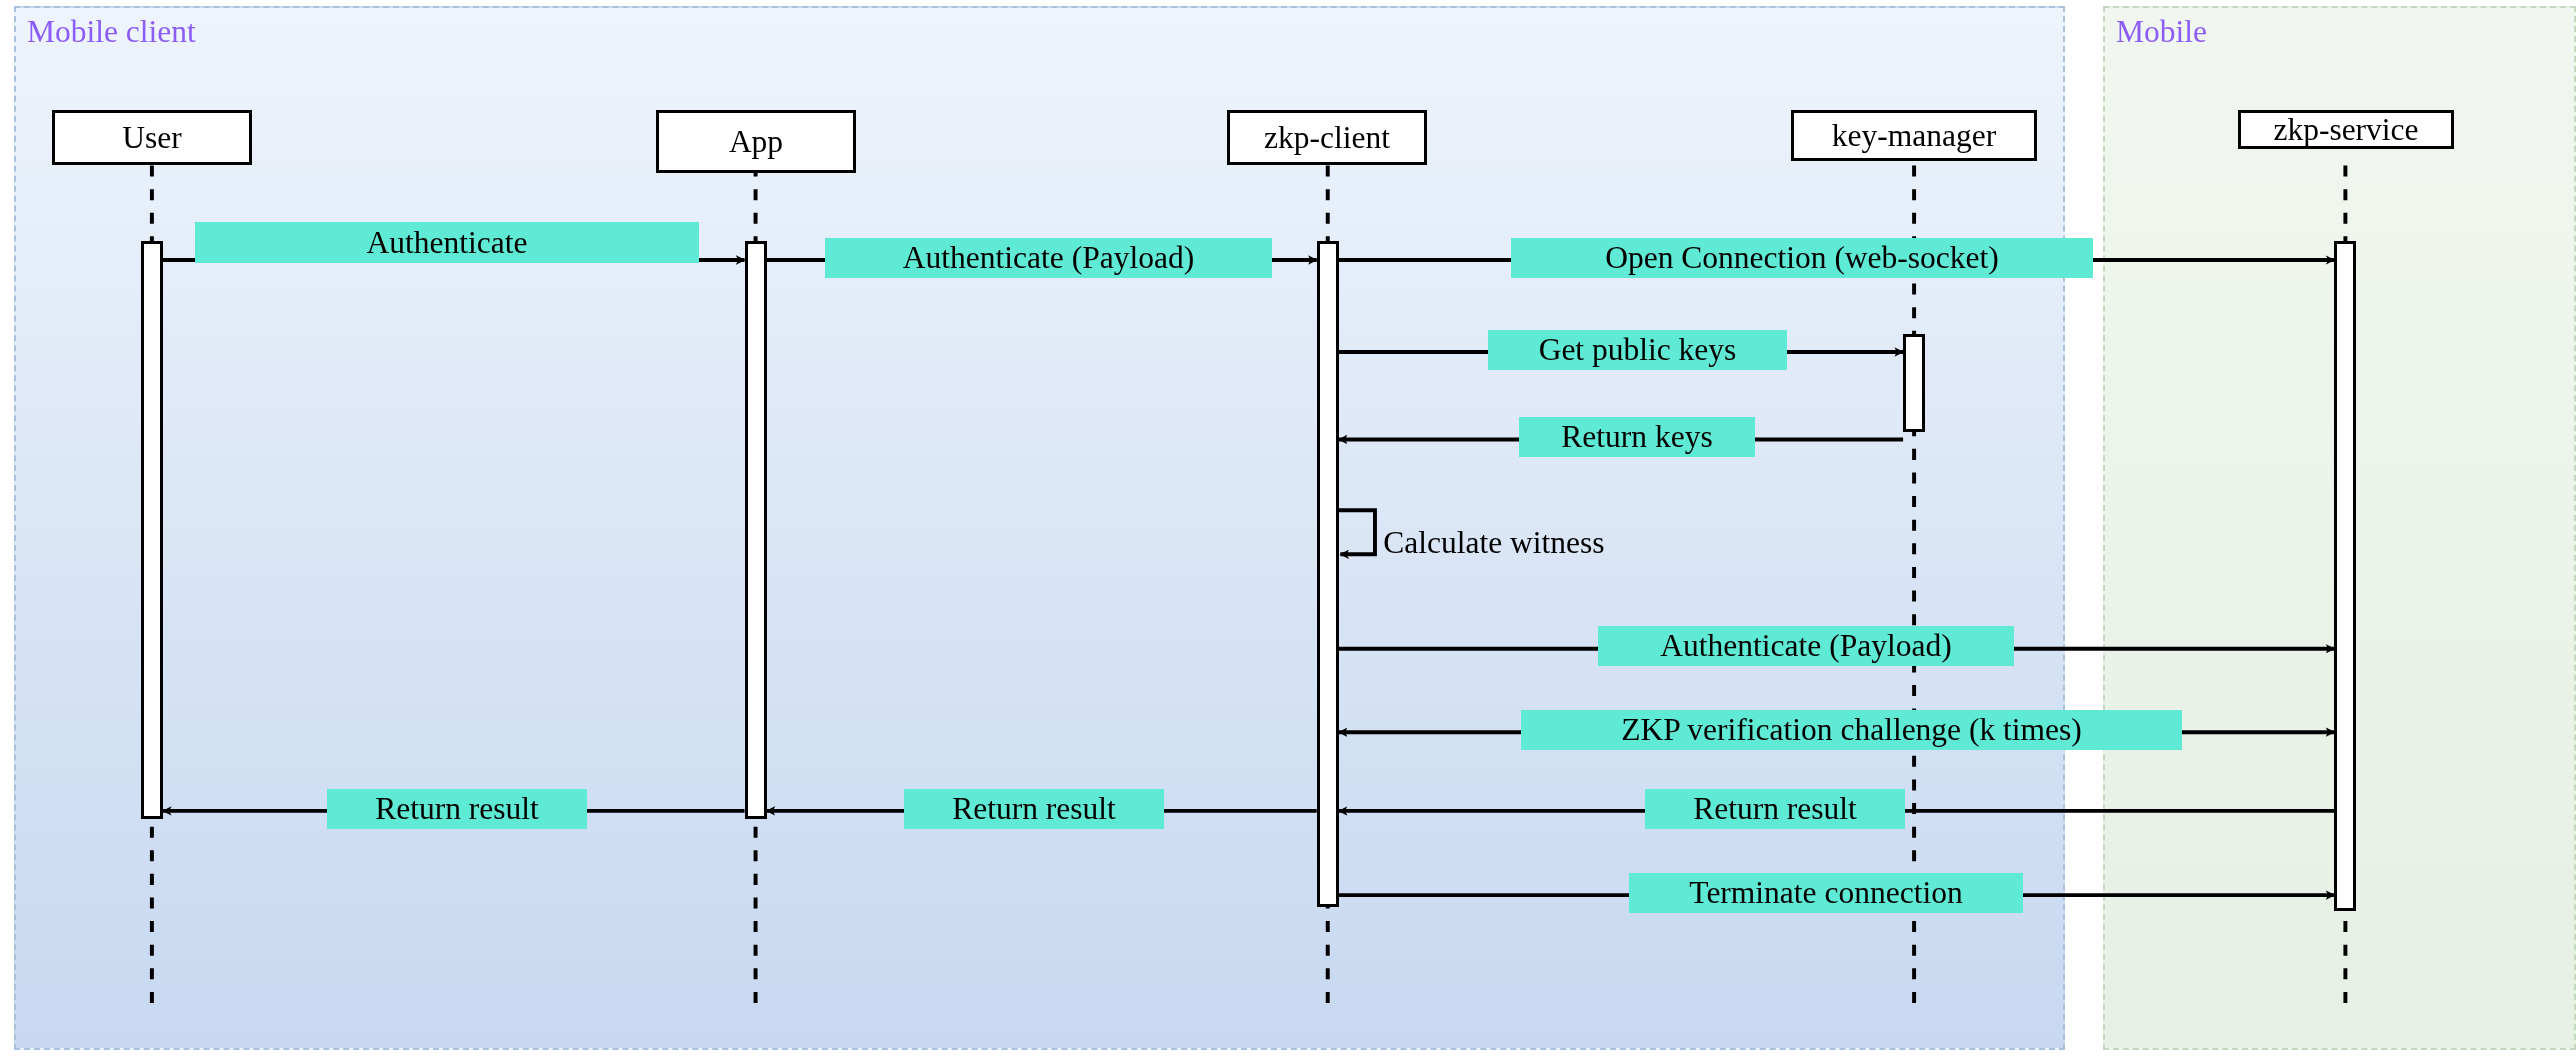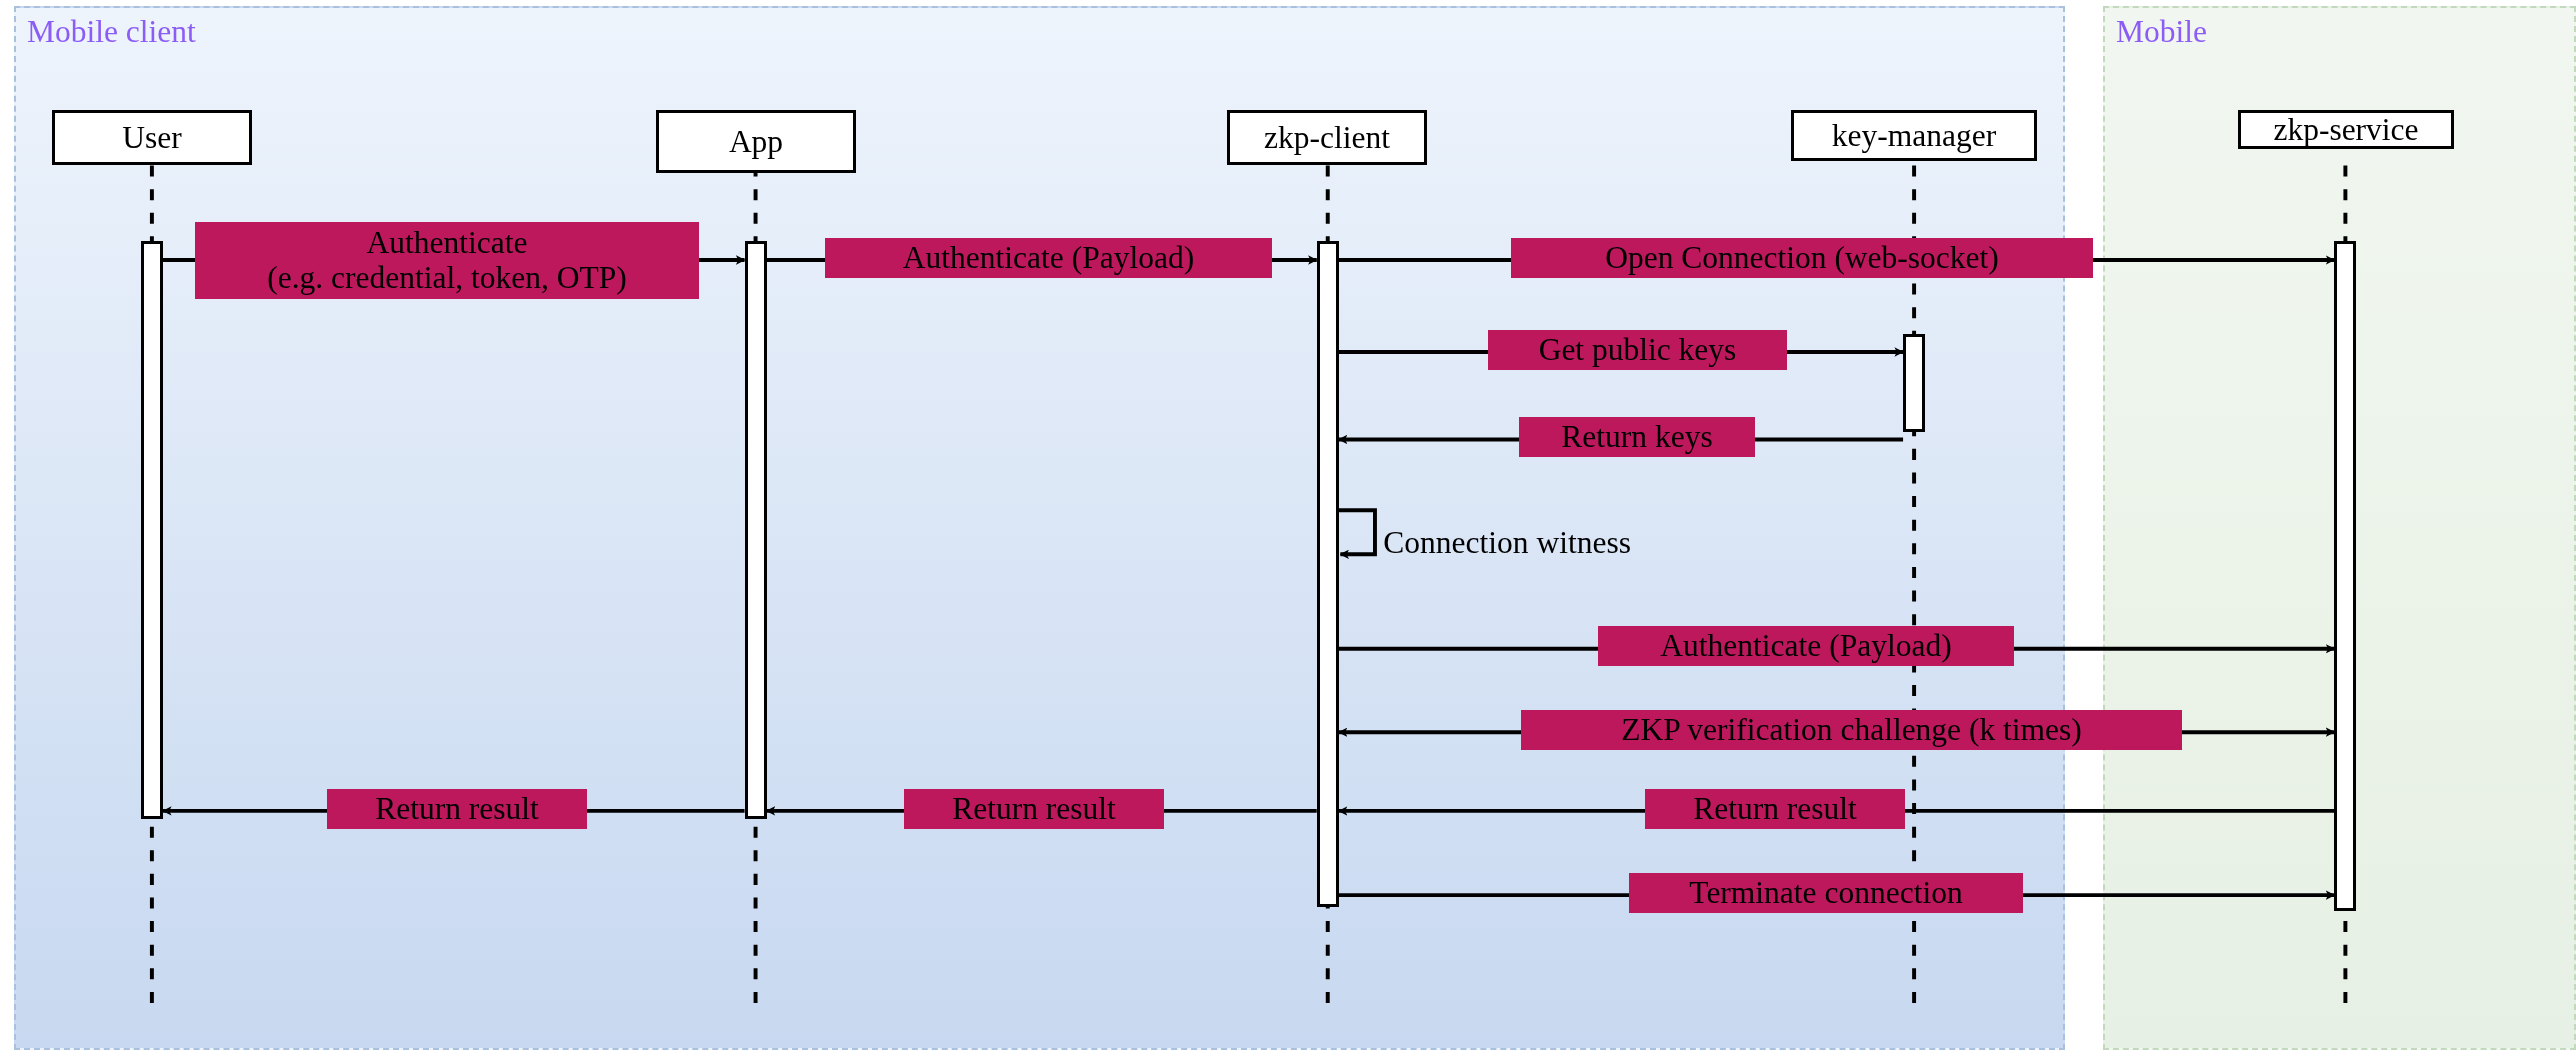--- a/index.html
+++ b/index.html
@@ -14,21 +14,21 @@
 
   
   .participant{position:absolute;box-sizing:border-box;background:#ffffff;border:3.1px solid #000;
                display:flex;align-items:center;justify-content:center;}
   .participant span{font-size:31.5px;color:#000;white-space:nowrap;line-height:1;}
 
   
   .activation{position:absolute;box-sizing:border-box;background:#ffffff;border:3.1px solid #000;}
 
   
-  .msg-label{position:absolute;background:#be185d;color:#000;font-size:31.5px;line-height:1.06;
+  .msg-label{position:absolute;background:#5eead4;color:#000;font-size:31.5px;line-height:1.06;
              white-space:pre;text-align:center;padding:3.1px 6.3px;box-sizing:border-box;}
   .msg-label.two-line{line-height:1.12;}
 </style>
 </head>
 <body>
 
 <div id="canvas">
 
   <div class="group" id="group-mobile-client" style="left: 14px; top: 6.3px; width: 2051px; height: 1044px; background: linear-gradient(rgb(238, 244, 252) 0%, rgb(199, 216, 240) 100%); border: 2.4px dashed rgb(169, 192, 222);"></div>
   <div class="group-label" id="group-mobile-client-label" style="left: 27px; top: 15.7px;">Mobile client</div>
@@ -88,26 +88,26 @@
 
   <div id="activation-layer">
       <div class="activation" style="left: 141px; top: 241px; width: 22px; height: 578px;"></div>
       <div class="activation" style="left: 745px; top: 241px; width: 22px; height: 578px;"></div>
       <div class="activation" style="left: 1317px; top: 241px; width: 22px; height: 666px;"></div>
       <div class="activation" style="left: 1903px; top: 334px; width: 22px; height: 98px;"></div>
       <div class="activation" style="left: 2334px; top: 241px; width: 22px; height: 670px;"></div>
     </div>
 
   <div id="label-layer">
-      <div class="msg-label two-line" style="left: 195px; top: 222px; width: 504px;"><div>Authenticate</div><div>(e.g. credential, token, OTP)</div></div>
+      <div class="msg-label two-line" style="left: 195px; top: 222px; width: 504px;"><div>Authenticate</div></div>
       <div class="msg-label" style="left: 825px; top: 238px; width: 447px;"><div>Authenticate (Payload)</div></div>
       <div class="msg-label" style="left: 1511px; top: 238px; width: 582px;"><div>Open Connection (web-socket)</div></div>
       <div class="msg-label" style="left: 1488px; top: 330px; width: 299px;"><div>Get public keys</div></div>
       <div class="msg-label" style="left: 1519px; top: 417px; width: 236px;"><div>Return keys</div></div>
-      <div class="msg-label" style="left: 1377px; top: 523px; width: 331px; background: transparent; text-align: left;"><div>Connection witness</div></div>
+      <div class="msg-label" style="left: 1377px; top: 523px; width: 331px; background: transparent; text-align: left;"><div>Calculate witness</div></div>
       <div class="msg-label" style="left: 1598px; top: 626px; width: 416px;"><div>Authenticate (Payload)</div></div>
       <div class="msg-label" style="left: 1521px; top: 710px; width: 661px;"><div>ZKP verification challenge (k times)</div></div>
       <div class="msg-label" style="left: 1645px; top: 789px; width: 260px;"><div>Return result</div></div>
       <div class="msg-label" style="left: 904px; top: 789px; width: 260px;"><div>Return result</div></div>
       <div class="msg-label" style="left: 327px; top: 789px; width: 260px;"><div>Return result</div></div>
       <div class="msg-label" style="left: 1629px; top: 873px; width: 394px;"><div>Terminate connection</div></div>
     </div>
 
 </div>
 

